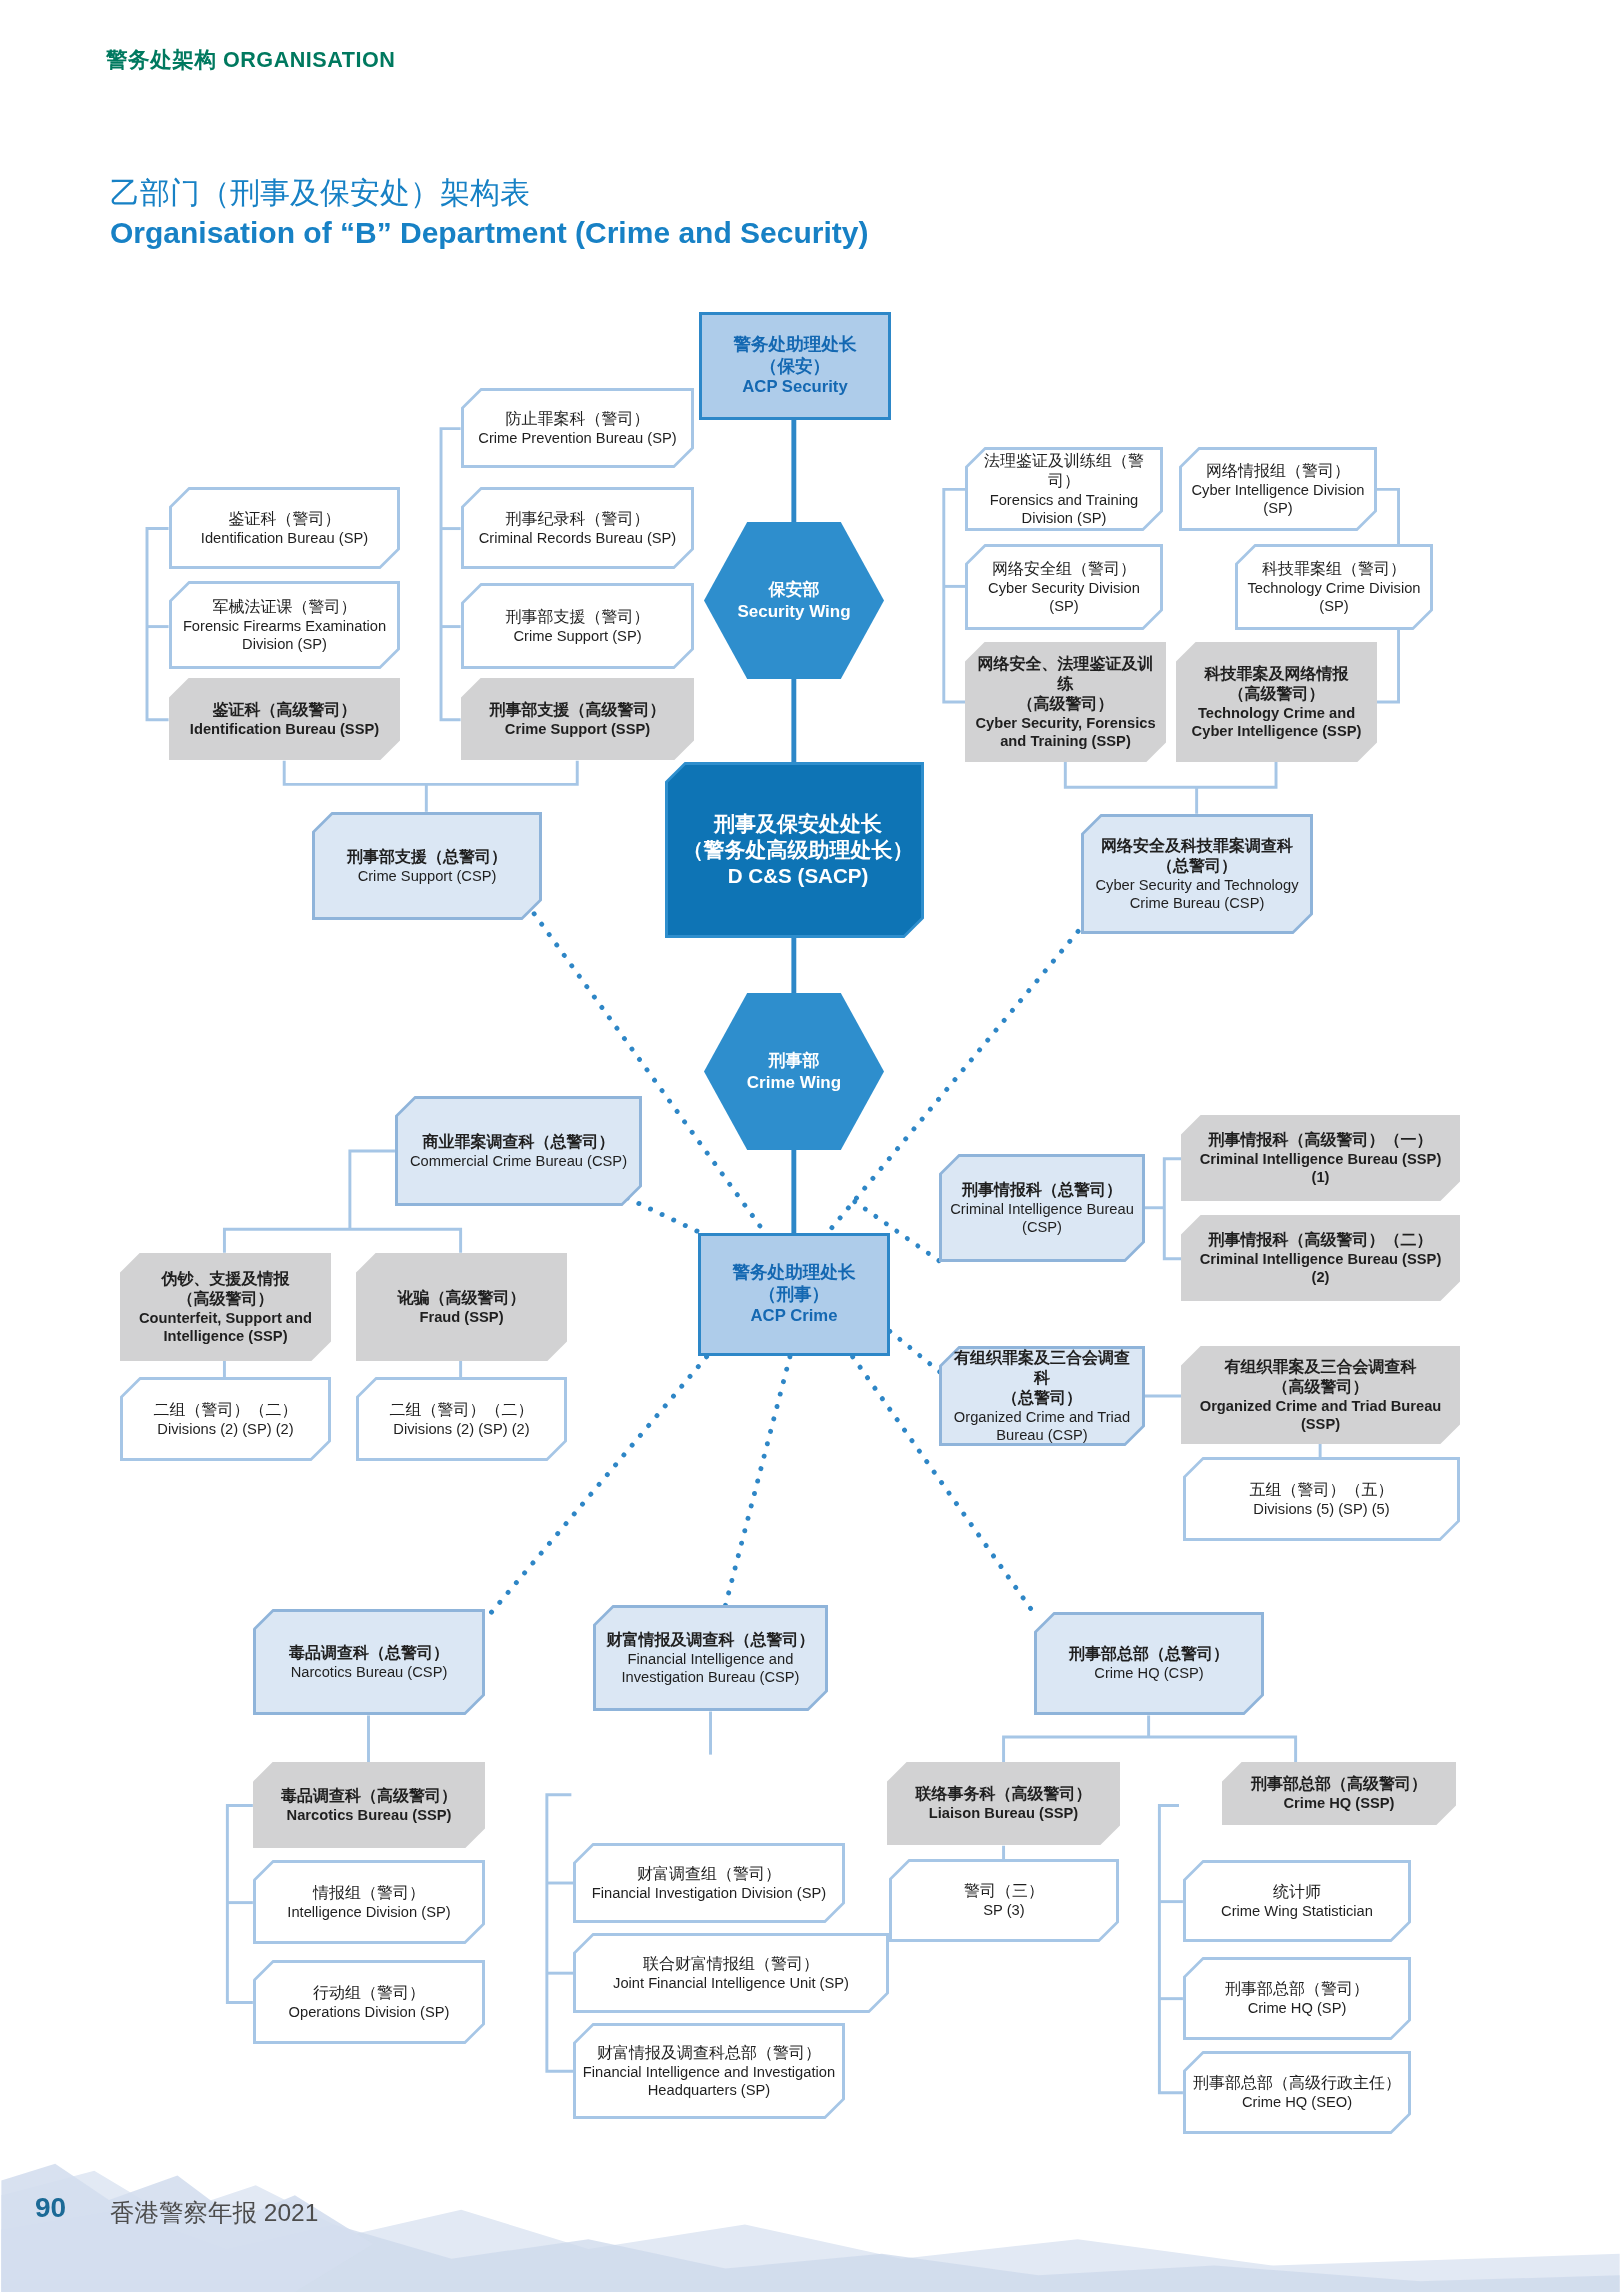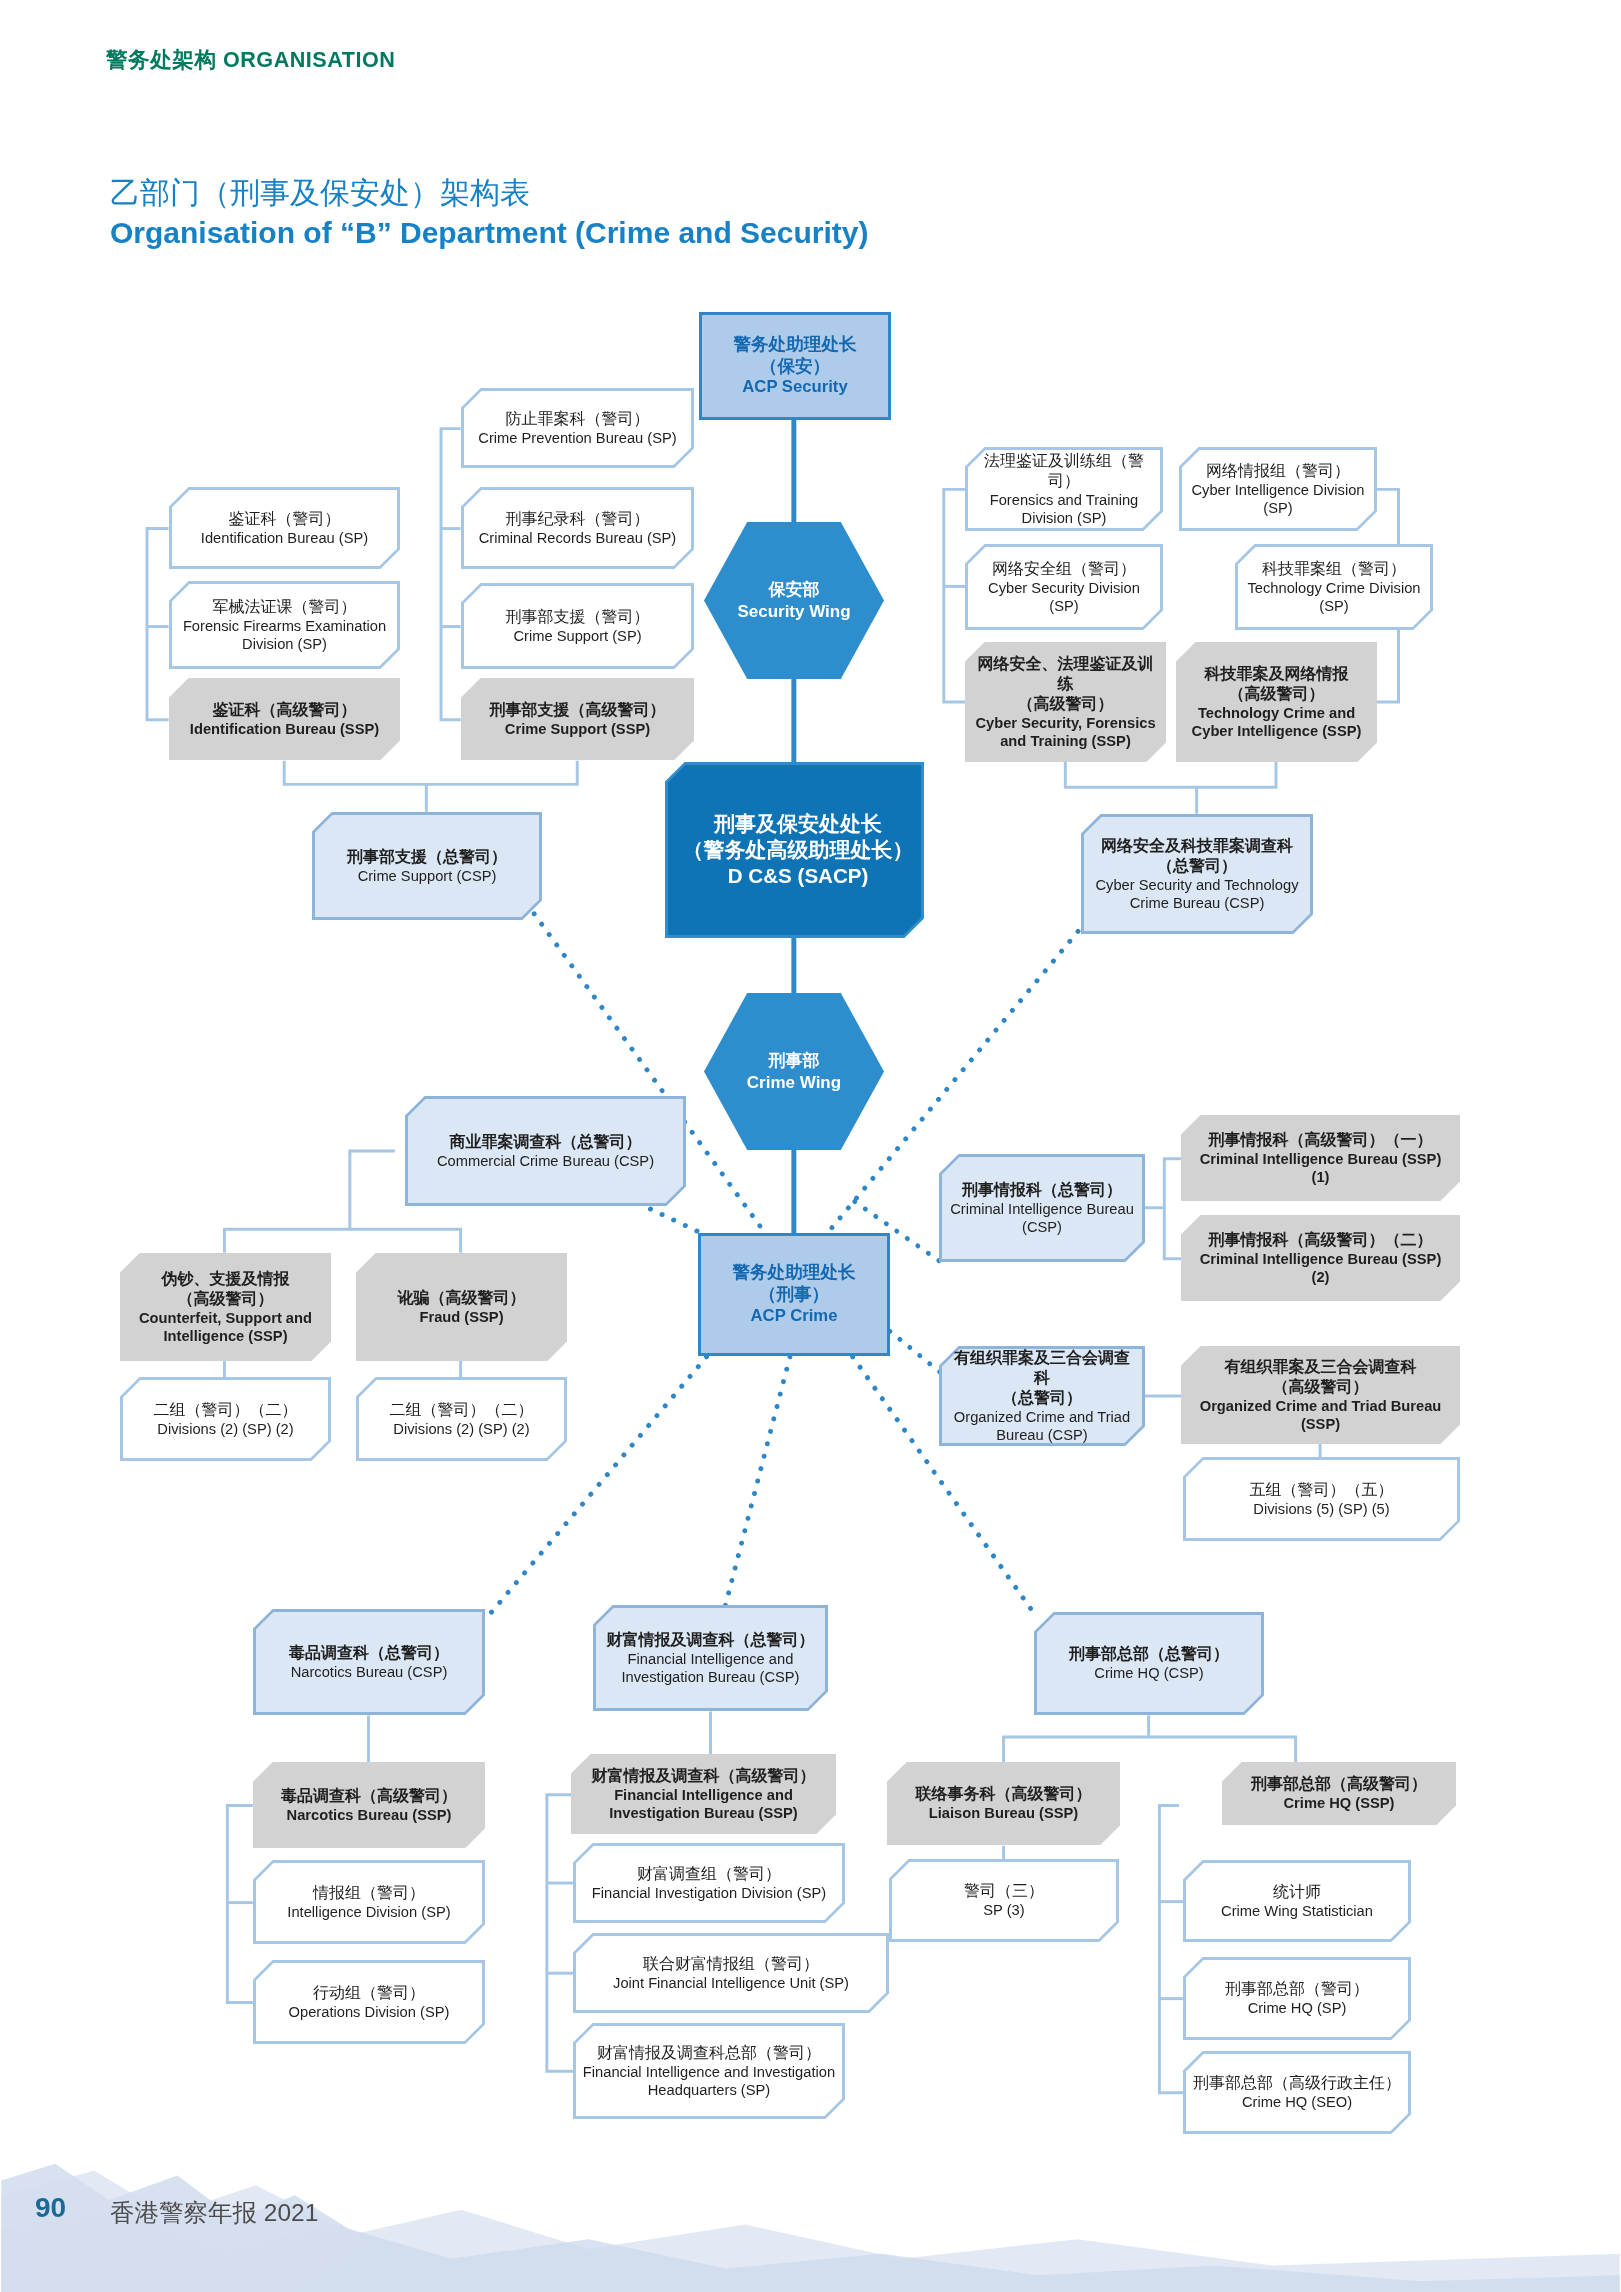--- a/index.html
+++ b/index.html
@@ -193,21 +193,21 @@
 
   <div class="n hex" style="left:704px;top:993px;width:180px;height:157px">
     <div class="zh">刑事部</div>
     <div class="en">Crime Wing</div>
   </div>
   <div class="n acp" style="left:698px;top:1233px;width:192px;height:123px">
     <div class="zh">警务处助理处长
 （刑事）</div>
     <div class="en">ACP Crime</div>
   </div>
-  <div class="n blue" style="left:405px;top:1096px;width:281px;height:110px">
+  <div class="n blue" style="left:395px;top:1096px;width:247px;height:110px">
     <div class="zh">商业罪案调查科（总警司）</div>
     <div class="en">Commercial Crime Bureau (CSP)</div>
   </div>
   <div class="n gray" style="left:120px;top:1253px;width:211px;height:108px">
     <div class="zh">伪钞、支援及情报
 （高级警司）</div>
     <div class="en">Counterfeit, Support and Intelligence (SSP)</div>
   </div>
   <div class="n gray" style="left:356px;top:1253px;width:211px;height:108px">
     <div class="zh">讹骗（高级警司）</div>
@@ -260,24 +260,20 @@
     <div class="zh">情报组（警司）</div>
     <div class="en">Intelligence Division (SP)</div>
   </div>
   <div class="n white" style="left:253px;top:1960px;width:232px;height:84px">
     <div class="zh">行动组（警司）</div>
     <div class="en">Operations Division (SP)</div>
   </div>
   <div class="n blue" style="left:593px;top:1605px;width:235px;height:106px">
     <div class="zh">财富情报及调查科（总警司）</div>
     <div class="en">Financial Intelligence and Investigation Bureau (CSP)</div>
-  </div>
-  <div class="n gray" style="left:571px;top:1754px;width:265px;height:80px">
-    <div class="zh">财富情报及调查科（高级警司）</div>
-    <div class="en">Financial Intelligence and Investigation Bureau (SSP)</div>
   </div>
   <div class="n white" style="left:573px;top:1843px;width:272px;height:80px">
     <div class="zh">财富调查组（警司）</div>
     <div class="en">Financial Investigation Division (SP)</div>
   </div>
   <div class="n white" style="left:573px;top:1933px;width:316px;height:80px">
     <div class="zh">联合财富情报组（警司）</div>
     <div class="en">Joint Financial Intelligence Unit (SP)</div>
   </div>
   <div class="n white" style="left:573px;top:2023px;width:272px;height:96px">

